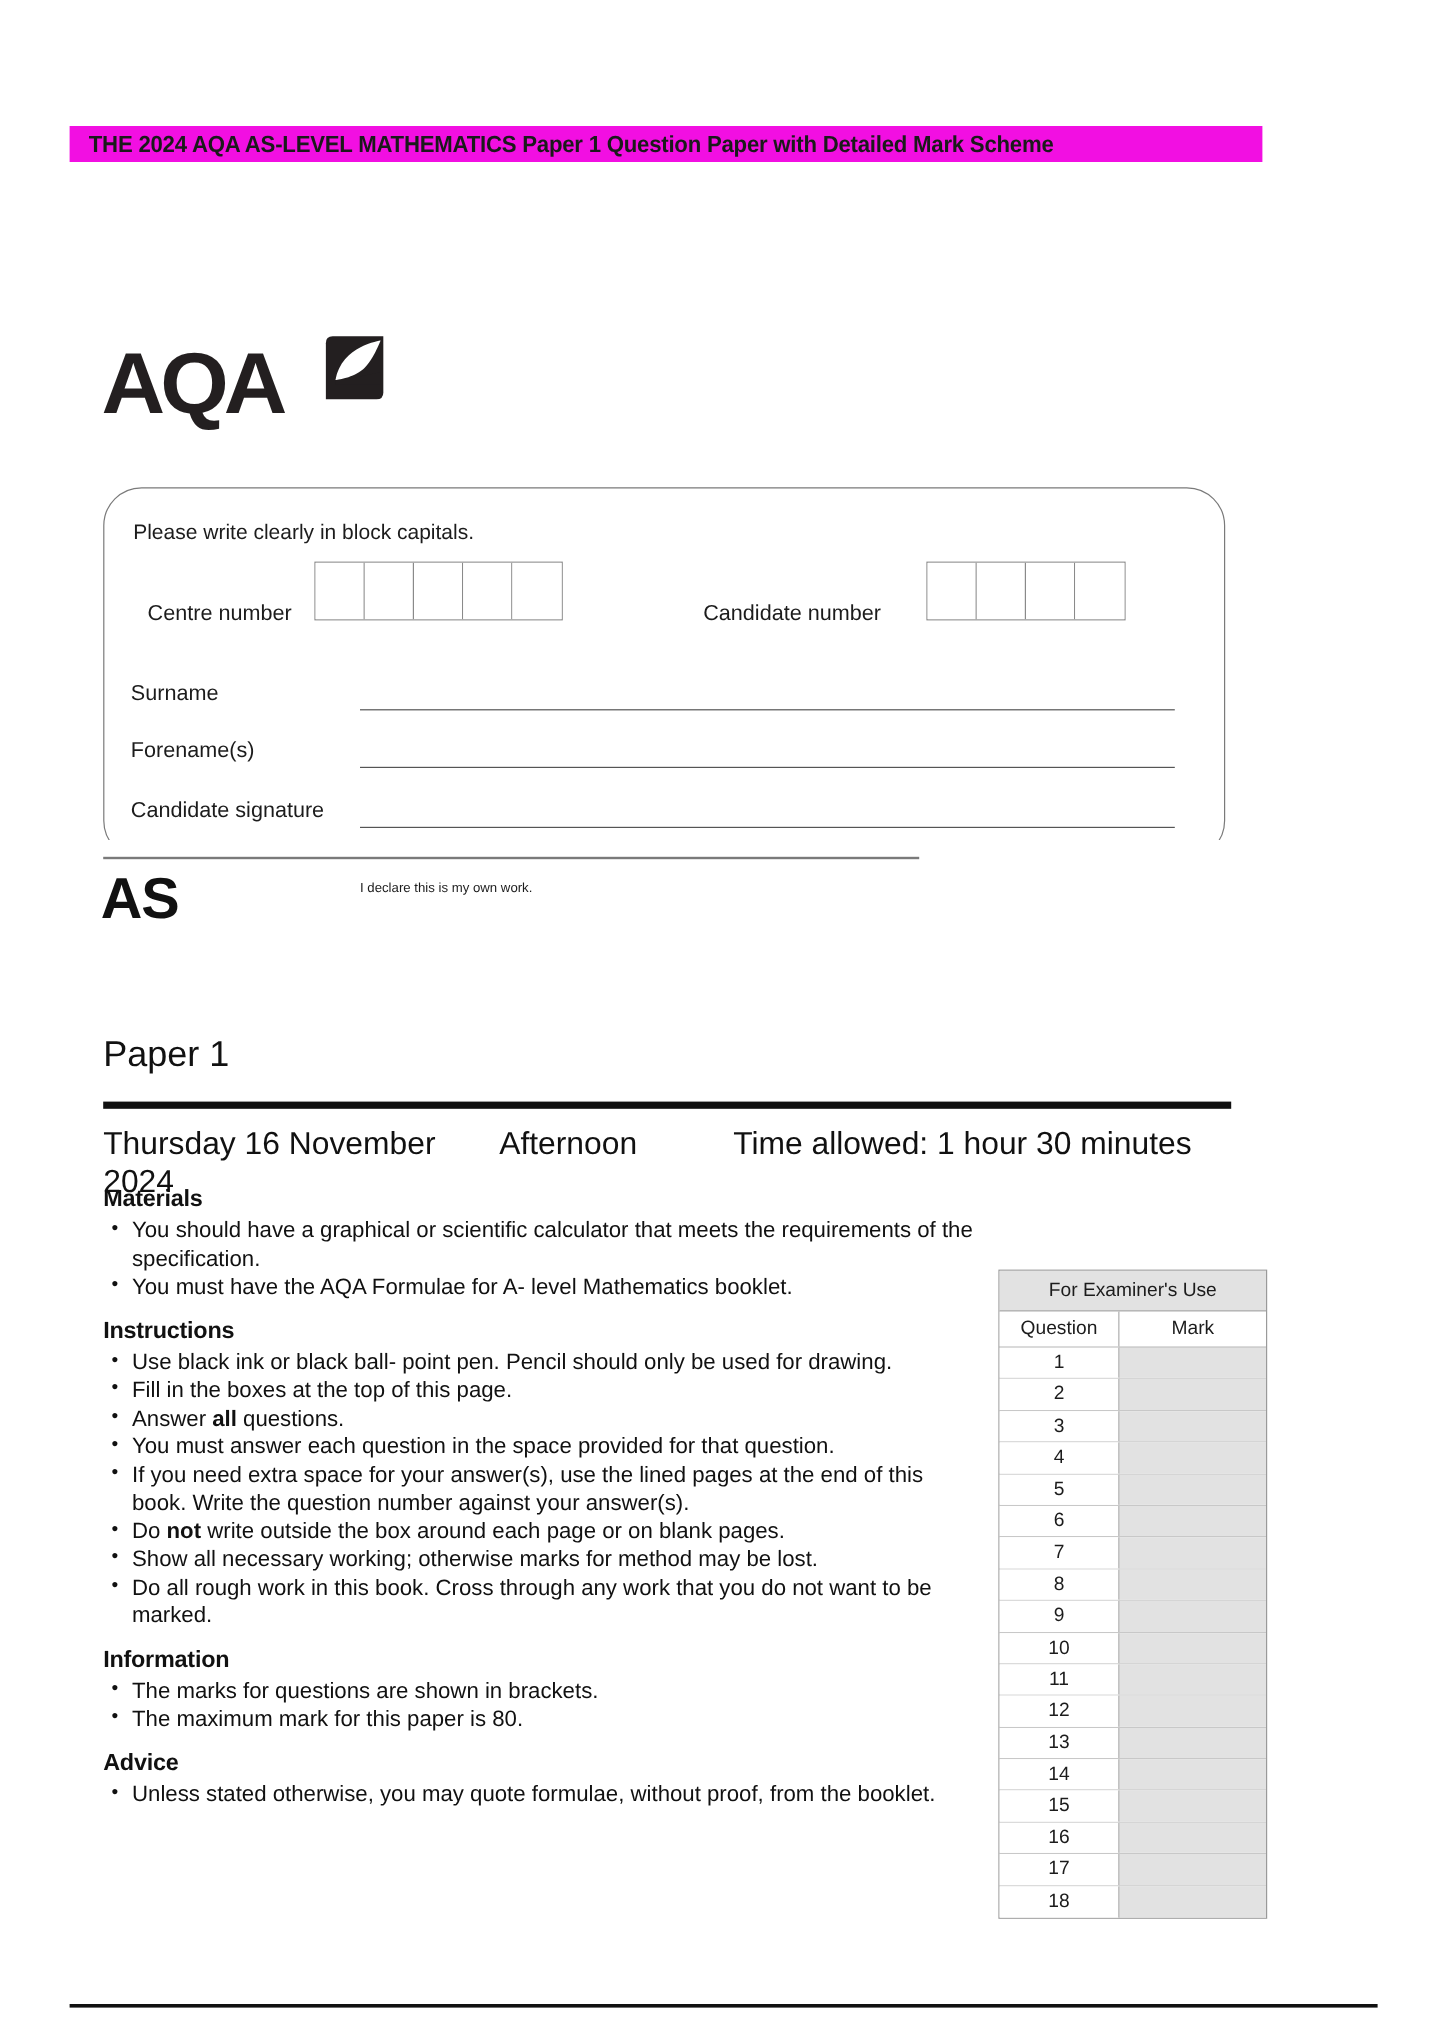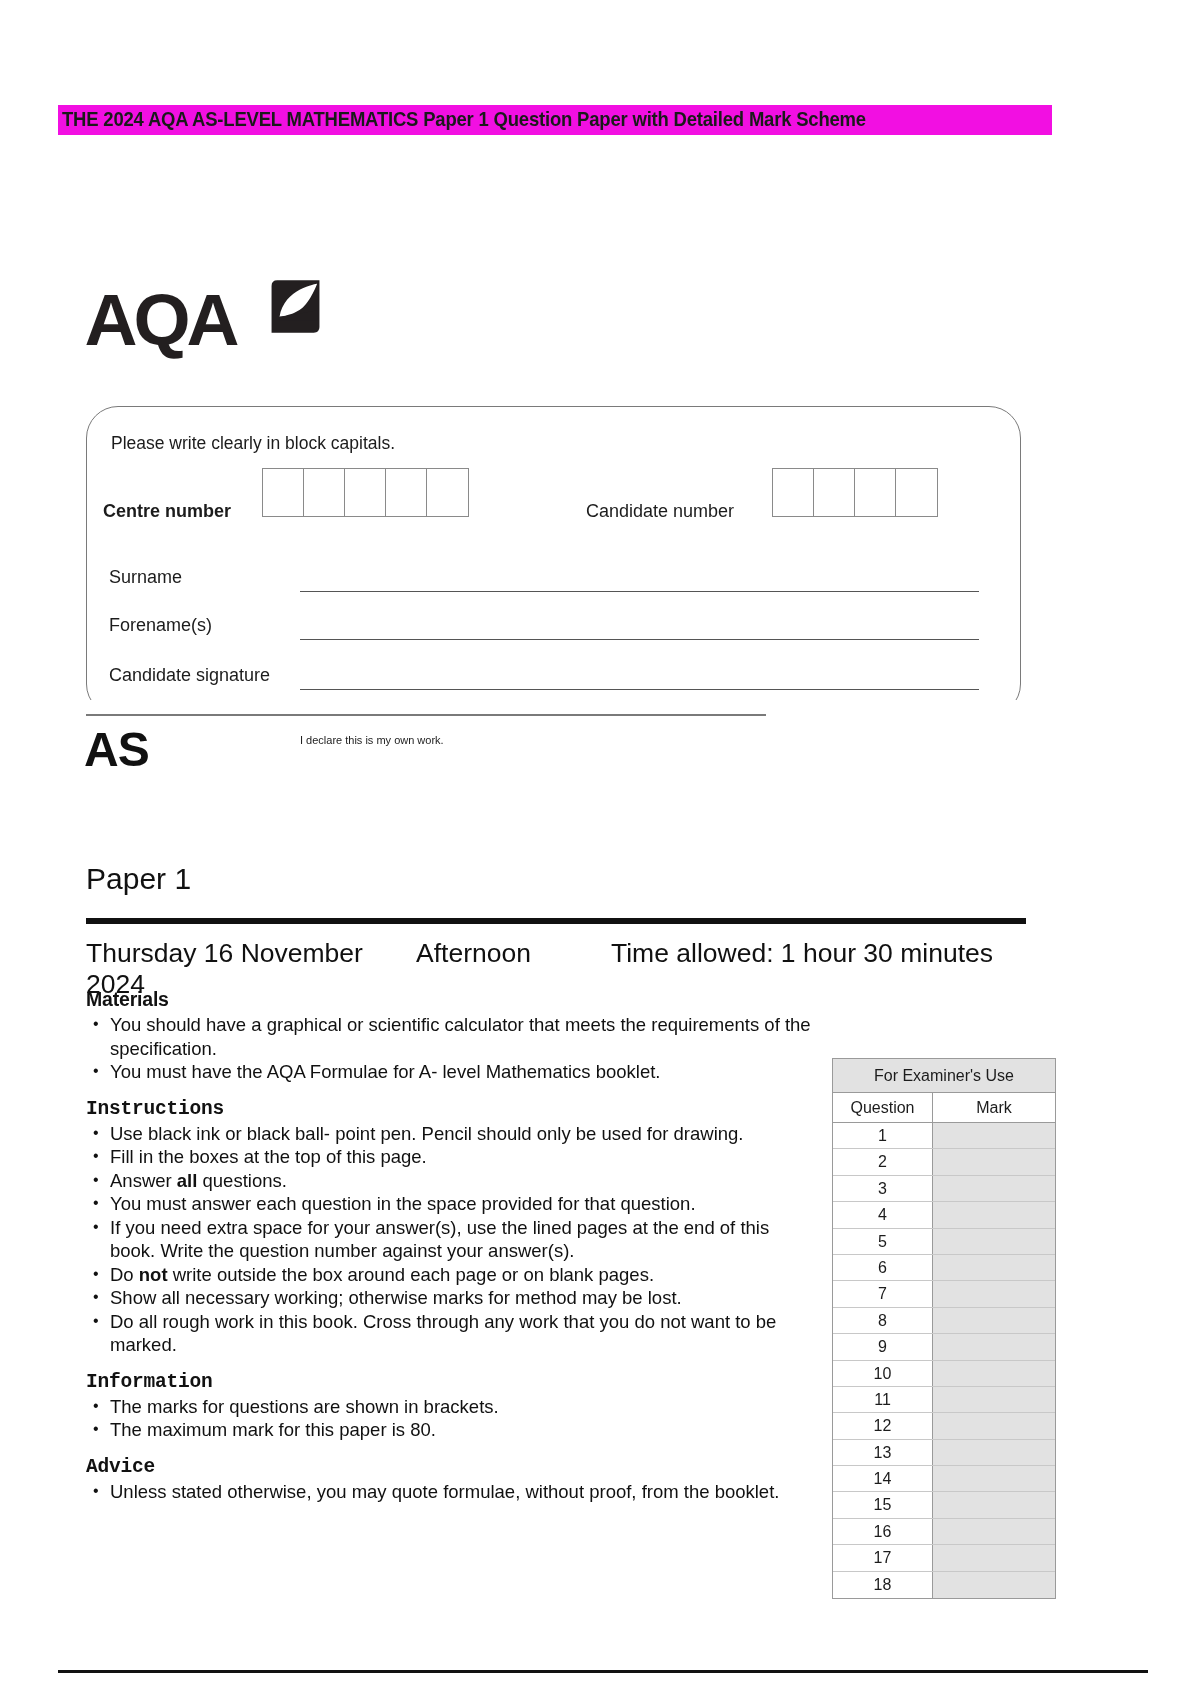--- a/index.html
+++ b/index.html
@@ -24,21 +24,21 @@
   }
 
   
   .banner {
     position: absolute;
     left: 58px; top: 105px;
     width: 994px; height: 30px;
     background: #f20fe2;
     display: flex;
     align-items: center;
-    padding-left: 4px;
+    padding-left: 16px;
   }
   .banner-text {
     font-family: "Liberation Sans", sans-serif;
     font-weight: bold;
     font-size: 18.5px;
     letter-spacing: -0.2px;
     color: #1a1a1a;
     white-space: nowrap;
     transform: scaleY(1.05);
   }
@@ -177,21 +177,21 @@
     left: 86px; top: 988px;
     width: 730px;
   }
   .sec-head {
     font-size: 19.5px;
     font-weight: bold;
     color: #111;
     margin: 0 0 2px 0;
     letter-spacing: -0.2px;
   }
-  .sec-head.spaced { margin-top: 14px; font-family: Liberation Mono, monospace; }
+  .sec-head.spaced { margin-top: 14px; }
   ul.blist {
     margin: 0 0 0 0;
     padding: 0 0 0 24px;
     list-style: none;
   }
   ul.blist li {
     position: relative;
     font-size: 18.5px;
     line-height: 23.5px;
     color: #111;
@@ -278,21 +278,21 @@
     <svg class="logo-leaf" viewBox="0 0 100 100">
       <path d="M8 14 Q8 4 18 4 L92 4 L92 86 Q92 96 82 96 L8 96 Z" fill="#231f20"></path>
       <path d="M88 10 C88 10 30 18 22 68 C22 68 44 66 60 54 C76 42 88 10 88 10 Z" fill="#ffffff"></path>
       <path d="M22 68 C40 66 64 62 88 56 L88 74 L22 74 Z" fill="#231f20"></path>
     </svg>
   </div>
 
   <div class="details-box">
     <div class="hint">Please write clearly in block capitals.</div>
 
-    <div class="field-label" style="left:16px; top:94px;font-weight:bold;">Centre number</div>
+    <div class="field-label" style="left:36px; top:94px;">Centre number</div>
     <div class="boxrow" style="left:175px; top:61px;">
       <div class="cell"></div>
       <div class="cell"></div>
       <div class="cell"></div>
       <div class="cell"></div>
       <div class="cell"></div>
     </div>
 
     <div class="field-label" style="left:499px; top:94px;">Candidate number</div>
     <div class="boxrow" style="left:685px; top:61px;">

